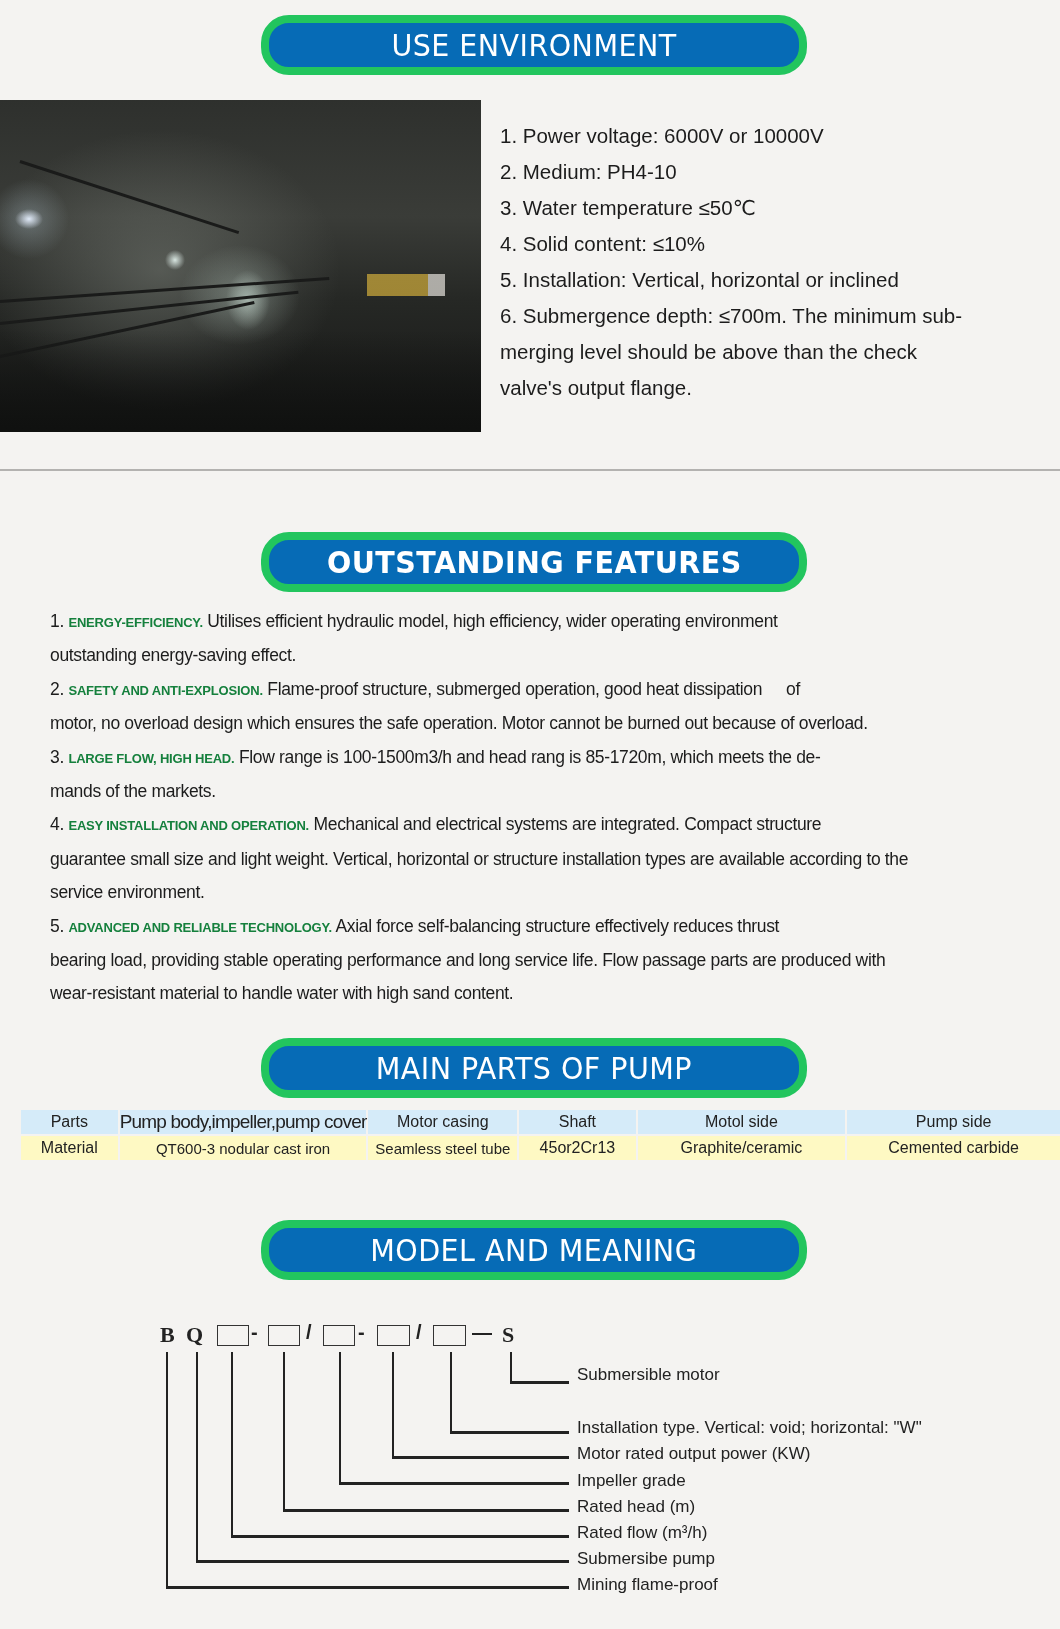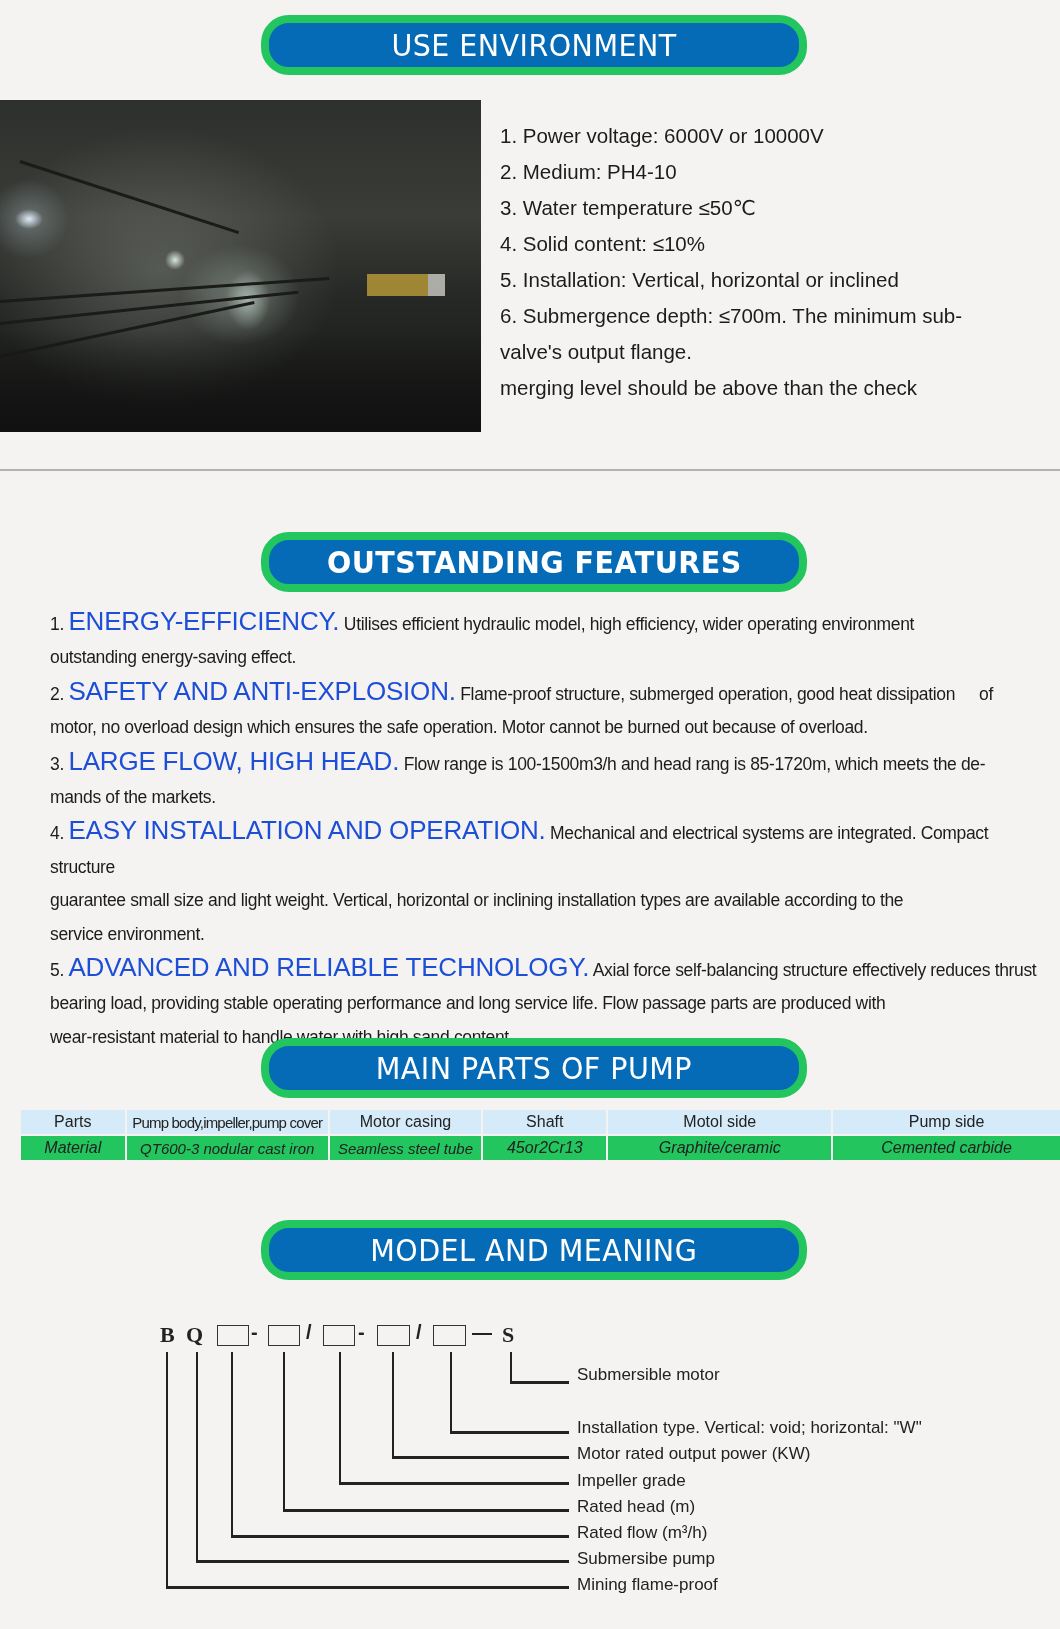--- a/index.html
+++ b/index.html
@@ -42,33 +42,33 @@
     background: linear-gradient(180deg, rgba(40,42,40,0.0), rgba(15,16,15,0.9));
   }
 
   .env-list { position: absolute; left: 500px; top: 118px; width: 520px; }
   .env-list div { font-size: 20.5px; line-height: 36px; color: #1c1c1c; white-space: nowrap; }
 
   .divider { position: absolute; left: 0; top: 469px; width: 1060px; height: 2px; background: #b3b2b0; }
 
   .features { position: absolute; left: 50px; top: 605px; width: 990px; }
   .features p { margin: 0; font-size: 17.5px; line-height: 33.4px; color: #1c1c1c; letter-spacing: -0.35px; }
-  .features b { font-weight: normal; font-size: 26px; color: #1d4ed8; letter-spacing: -0.2px; }
+  .features b { font-weight: bold; font-size: 13px; color: #15803d; letter-spacing: -0.2px; }
   .features .gap { display: inline-block; width: 24px; }
 
   .parts-table {
     position: absolute; left: 21px; top: 1110px; border-collapse: separate; border-spacing: 2px 2px;
     margin: -2px;
   }
   .parts-table td {
     height: 24px; padding: 0; text-align: center; font-size: 16px; color: #222; white-space: nowrap;
   }
   .parts-table tr.head td { background: #d5ebf9; }
-  .parts-table tr.body td { background: #22c55e; font-style: italic; }
-  .parts-table td.narrow { font-size: 15px; letter-spacing: -0.8px; }
+  .parts-table tr.body td { background: #fef9c3; }
+  .parts-table td.narrow { font-size: 19px; letter-spacing: -0.8px; }
 
   .model-code { position: absolute; left: 0; top: 0; width: 1060px; height: 1629px; }
   .model-letter {
     position: absolute; top: 1322px; font-family: "Liberation Serif", serif; font-weight: bold;
     font-size: 22px; color: #222;
   }
   .code-box { position: absolute; top: 1325px; height: 19px; border: 1.5px solid #333; background: transparent; }
   .code-sep { position: absolute; font-size: 20px; color: #222; top: 1321px; font-weight: bold; }
   .vline { position: absolute; width: 2px; background: #222; }
   .hline { position: absolute; height: 2.5px; background: #222; }
@@ -92,42 +92,42 @@
   <div class="floor"></div>
 </div>
 
 <div class="env-list">
   <div>1. Power voltage: 6000V or 10000V</div>
   <div>2. Medium: PH4-10</div>
   <div>3. Water temperature ≤50℃</div>
   <div>4. Solid content: ≤10%</div>
   <div>5. Installation: Vertical, horizontal or inclined</div>
   <div>6. Submergence depth: ≤700m. The minimum sub-</div>
+  <div>merging level should be above than the check</div>
   <div>valve's output flange.</div>
-  <div>merging level should be above than the check</div>
 </div>
 
 <div class="divider"></div>
 
 <div class="pill" id="pill-feat">
   <span>OUTSTANDING FEATURES</span>
 </div>
 
 <div class="features">
   <p><span>1.</span> <b>ENERGY-EFFICIENCY.</b><span> Utilises efficient hydraulic model, high efficiency, wider operating environment</span></p>
   <p>outstanding energy-saving effect.</p>
 
   <p><span>2.</span> <b>SAFETY AND ANTI-EXPLOSION.</b><span> Flame-proof structure, submerged operation, good heat dissipation</span><span class="gap"></span><span>of</span></p>
   <p>motor, no overload design which ensures the safe operation. Motor cannot be burned out because of overload.</p>
 
   <p><span>3.</span> <b>LARGE FLOW, HIGH HEAD.</b><span> Flow range is 100-1500m3/h and head rang is 85-1720m, which meets the de-</span></p>
   <p>mands of the markets.</p>
 
   <p><span>4.</span> <b>EASY INSTALLATION AND OPERATION.</b><span> Mechanical and electrical systems are integrated. Compact structure</span></p>
-  <p>guarantee small size and light weight. Vertical, horizontal or inclining installation types are available according to the</p>
+  <p>guarantee small size and light weight. Vertical, horizontal or structure installation types are available according to the</p>
   <p>service environment.</p>
 
   <p><span>5.</span> <b>ADVANCED AND RELIABLE TECHNOLOGY.</b><span> Axial force self-balancing structure effectively reduces thrust</span></p>
   <p>bearing load, providing stable operating performance and long service life. Flow passage parts are produced with</p>
   <p>wear-resistant material to handle water with high sand content.</p>
 </div>
 
 <div class="pill" id="pill-parts">
   <span>MAIN PARTS OF PUMP</span>
 </div>

